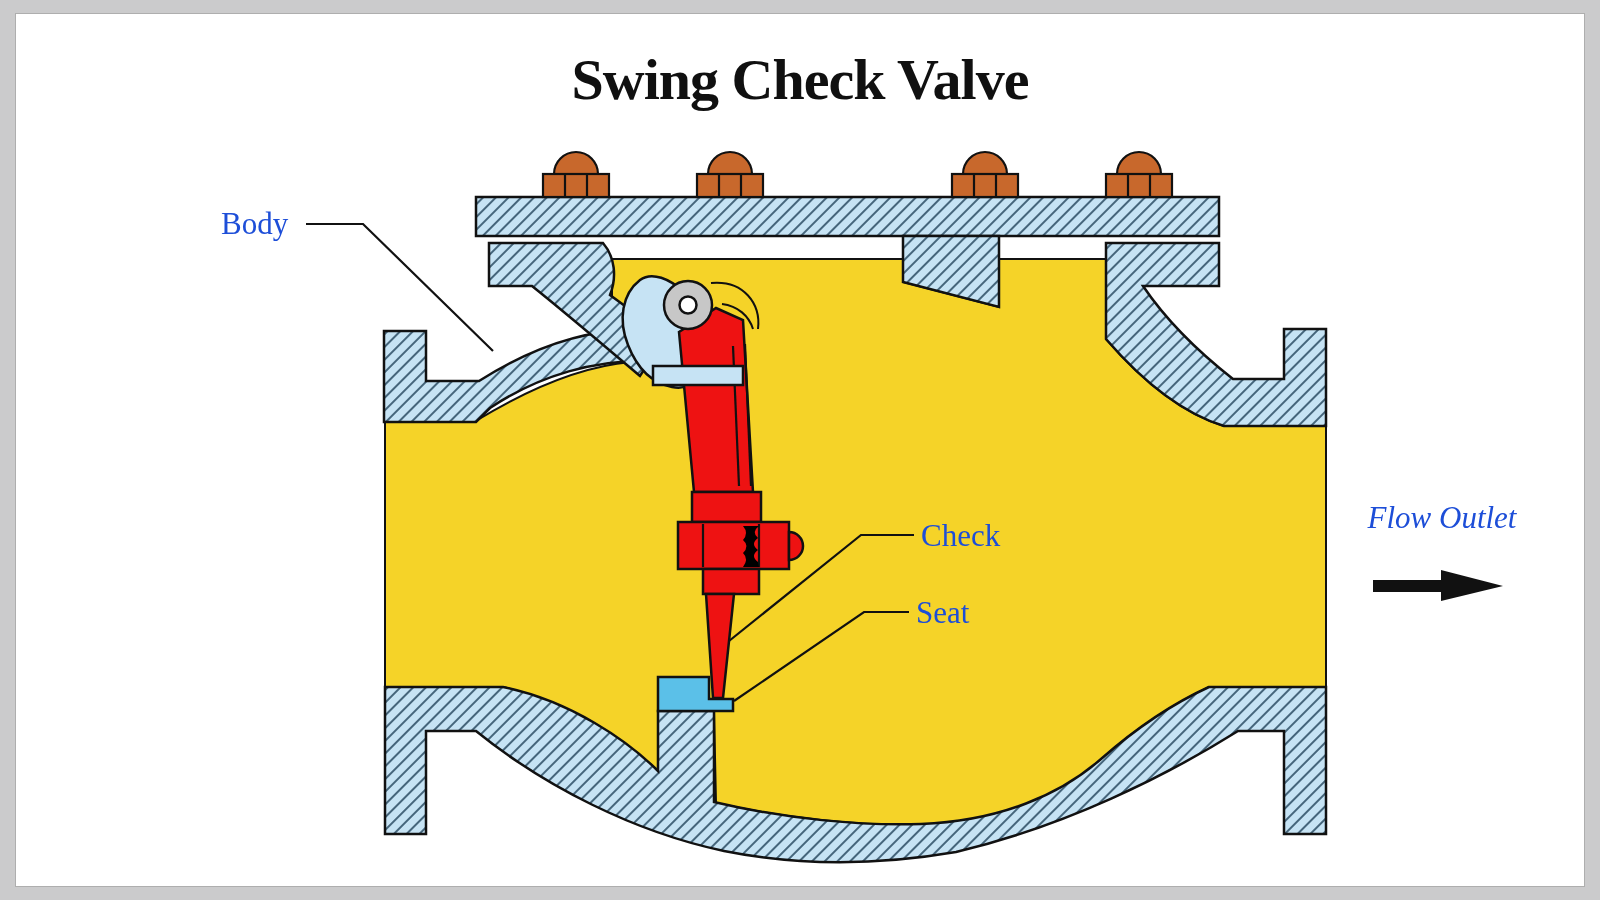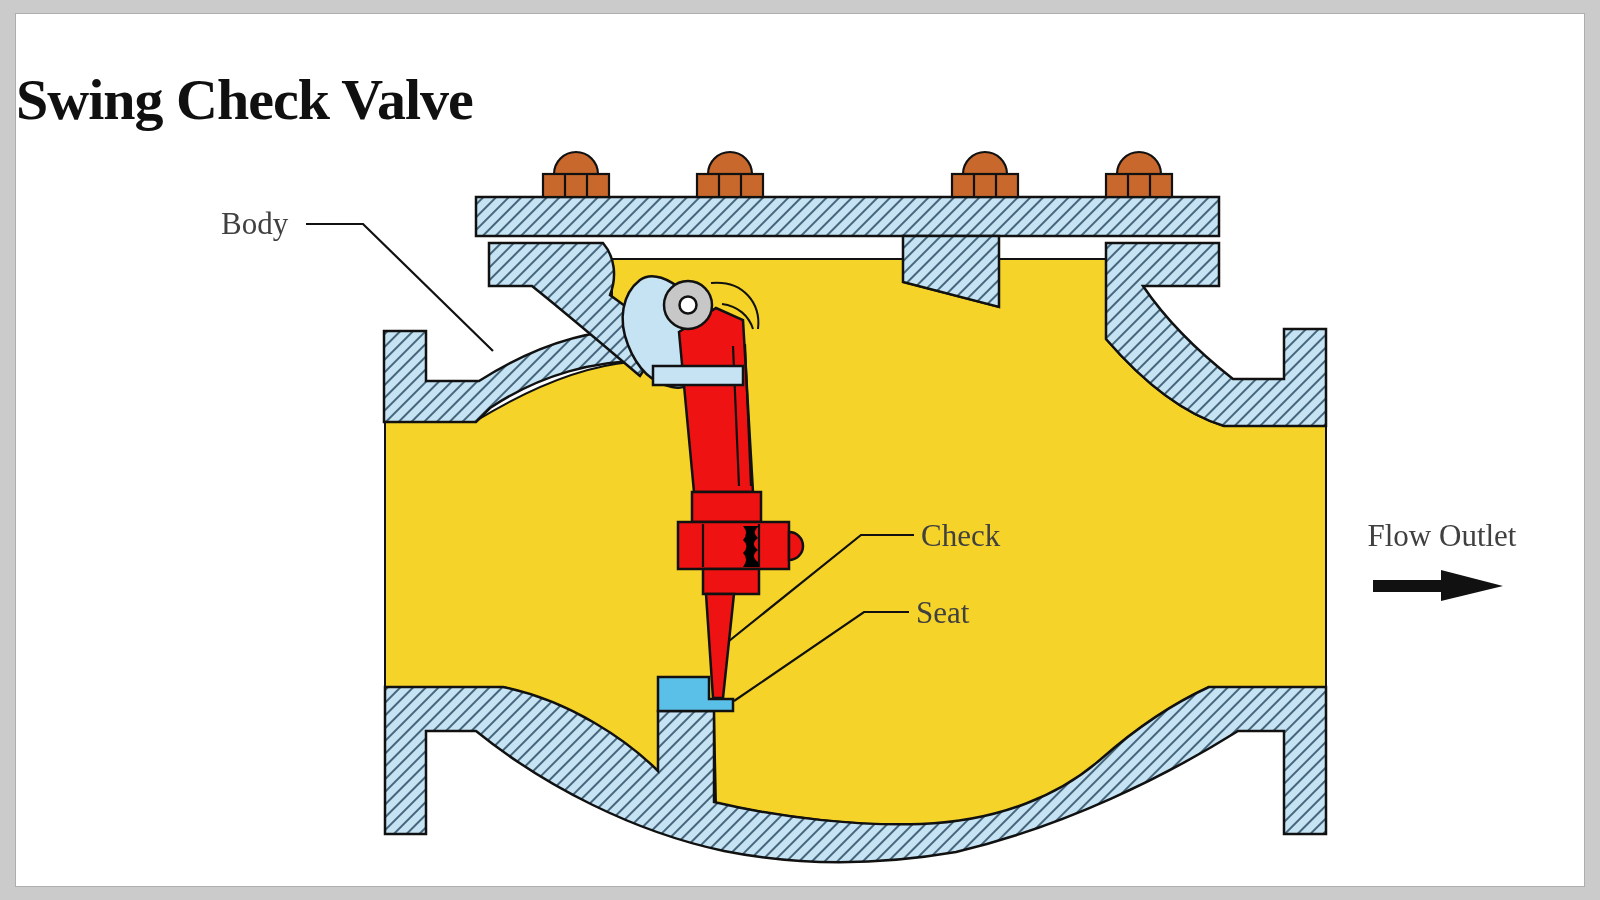--- a/index.html
+++ b/index.html
@@ -1,21 +1,21 @@
 <!DOCTYPE html>
 <html><head>
 <meta charset="utf-8">
 <style>
   html,body{margin:0;padding:0;width:1600px;height:900px;background:#cbcbcc;overflow:hidden;
             font-family:"Liberation Serif","DejaVu Serif",serif;}
   .canvas{position:absolute;left:15px;top:13px;right:15px;bottom:13px;background:#ffffff;
           border:1px solid #aeaeae;}
   svg{position:absolute;left:0;top:0;}
-  .txt{position:absolute;color:#404040;white-space:nowrap;}
-  .title{left:0;right:0;top:52px;text-align:left;font-size:58px;font-weight:700;
+  .txt{position:absolute;color:#1d4ed8;white-space:nowrap;}
+  .title{left:0;right:0;top:32px;text-align:center;font-size:58px;font-weight:700;
          letter-spacing:-1px;color:#101010;}
   .lbl{font-size:31px;transform:translateY(-52%);}
   .flow{font-size:31px;transform:translate(-50%,-52%);}
 </style>
 </head>
 <body>
 
 <div class="canvas">
 
   <div class="txt title">Swing Check Valve</div>
@@ -115,15 +115,15 @@
 
     <g fill="#111">
       <rect x="1357" y="566" width="68" height="12"></rect>
       <path d="M1425,556 L1487,572 L1425,587 Z"></path>
     </g>
   </svg>
 
   <div class="txt lbl" style="left:205px;top:211px;">Body</div>
   <div class="txt lbl" style="left:905px;top:523px;">Check</div>
   <div class="txt lbl" style="left:900px;top:600px;">Seat</div>
-  <div class="txt flow" style="left:1426px;top:523px;">Flow Outlet</div>
+  <div class="txt flow" style="left:1426px;top:505px;font-style:italic;">Flow Outlet</div>
 
 </div>
 
 </body></html>

